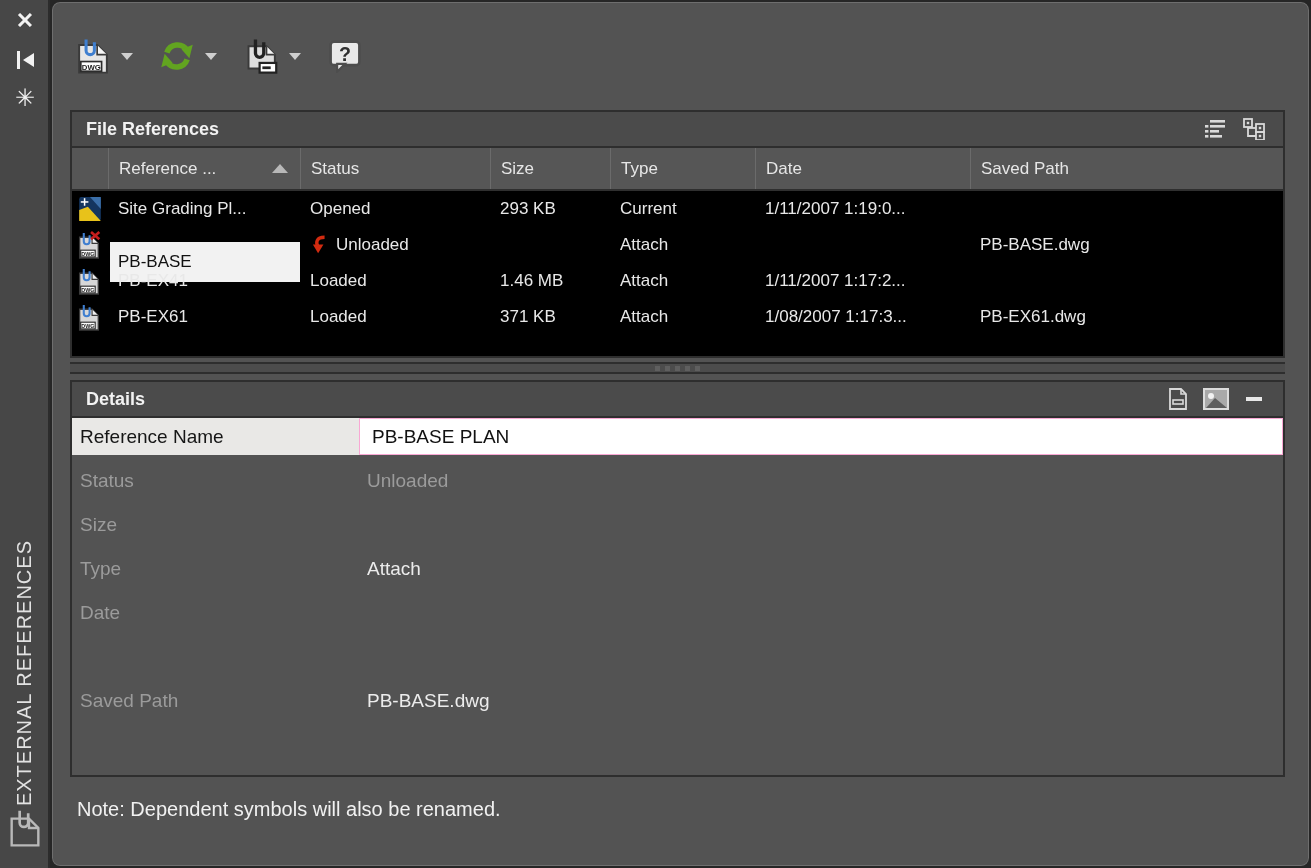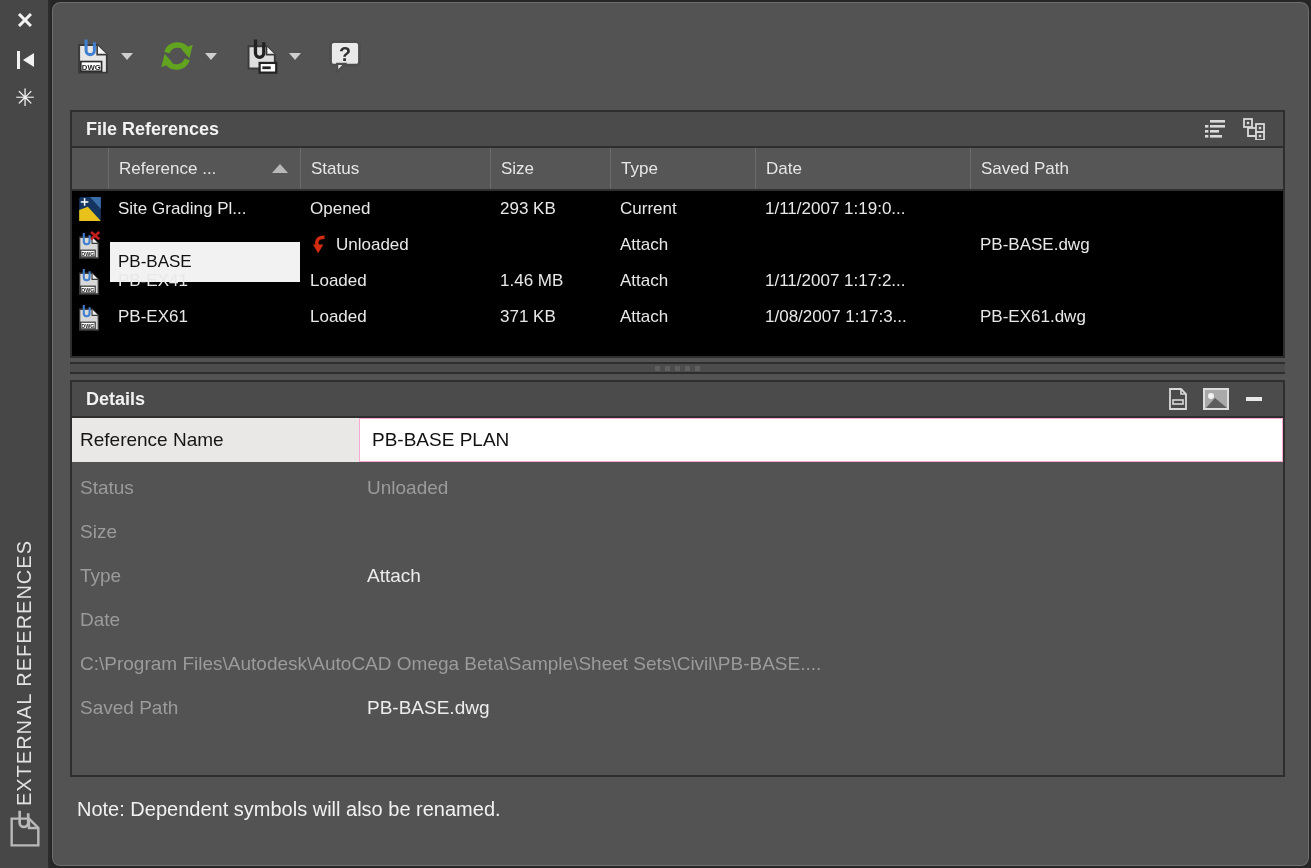--- a/index.html
+++ b/index.html
@@ -63,21 +63,21 @@
 
   
   .splitter { position:absolute; left:18px; top:360px; width:1215px; height:12px; background:#4c4c4c;
     border-top:2px solid #2e2e2e; border-bottom:2px solid #2e2e2e;
     display:flex; align-items:center; justify-content:center; gap:5px; cursor:row-resize; }
   .splitter b { width:5px; height:5px; background:#5f5f5f; display:block; }
 
   
   .dt-panel { top:378px; height:397px; background:#535353; }
   .collapse-bar { width:16px; height:4px; background:#e8e8e8; }
-  .refname-row { display:flex; height:44px;justify-content:center; }
+  .refname-row { display:flex; height:37px;justify-content:center; }
   .refname-label {
     width:287px; background:#e9e8e6; color:#161616; font-size:19px;
     display:flex; align-items:center; padding-left:8px;
   }
   .refname-input {
     flex:1; background:#ffffff; border:1px solid #f9a8d4; outline:none;
     color:#111; font-size:19px; font-family:"Liberation Sans",sans-serif; padding:0 12px;
   }
   .fields { padding-top:4px; }
   .f-row { display:flex; height:44px; align-items:center; font-size:19px; }
@@ -342,21 +342,20 @@
       </div>
       <div class="f-row">
         <div class="f-label">Type</div>
         <div class="f-val bright">Attach</div>
       </div>
       <div class="f-row">
         <div class="f-label">Date</div>
         <div class="f-val dim"></div>
       </div>
       <div class="f-row">
-        <div class="f-val dim">C:\Program Files\Autodesk\AutoCAD Omega Beta\Sample\Sheet Sets\Civil\PB-BASE....</div>
       </div>
       <div class="f-row">
         <div class="f-label">Saved Path</div>
         <div class="f-val bright">PB-BASE.dwg</div>
       </div>
     </div>
   </div>
 
   <div class="note">Note: Dependent symbols will also be renamed.</div>
 </div>

